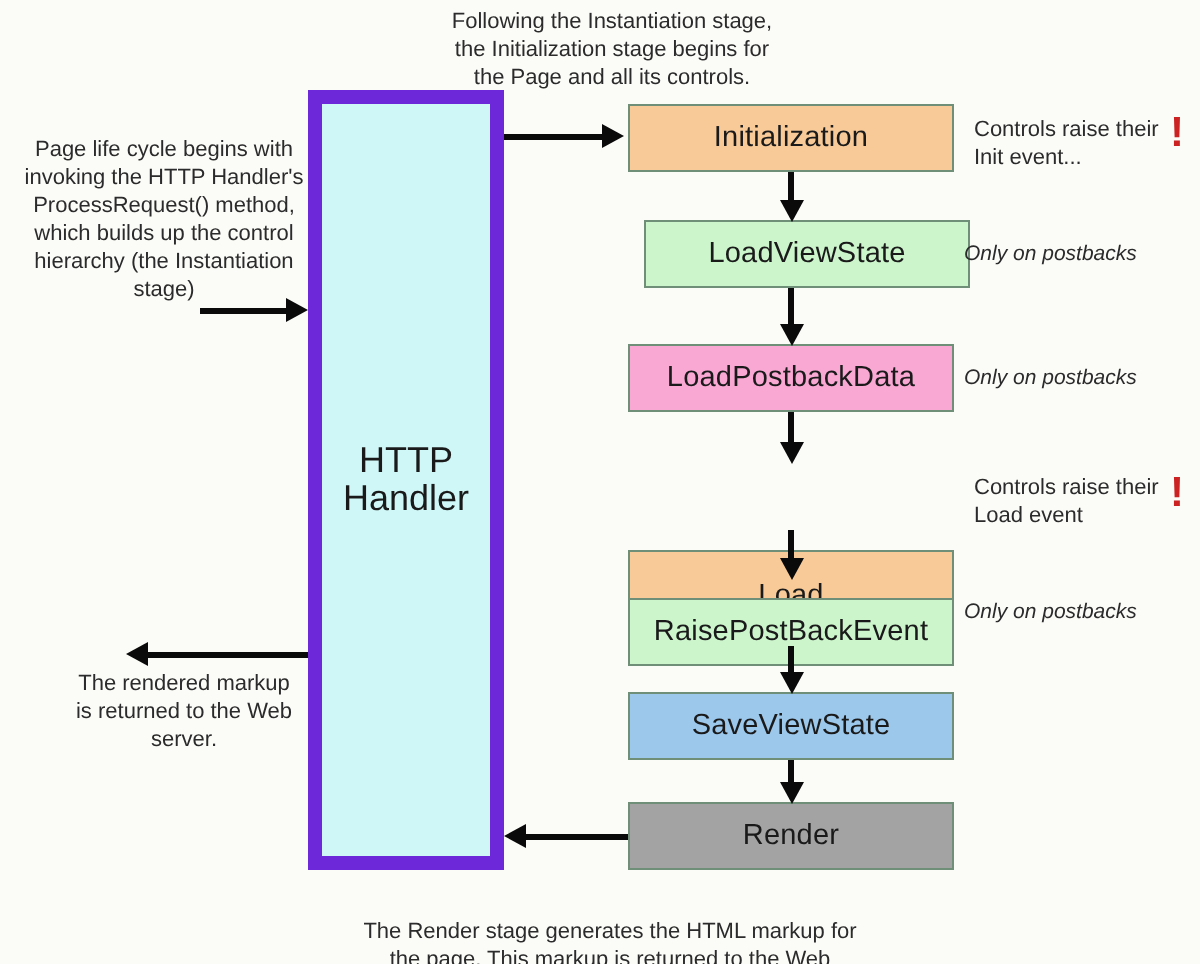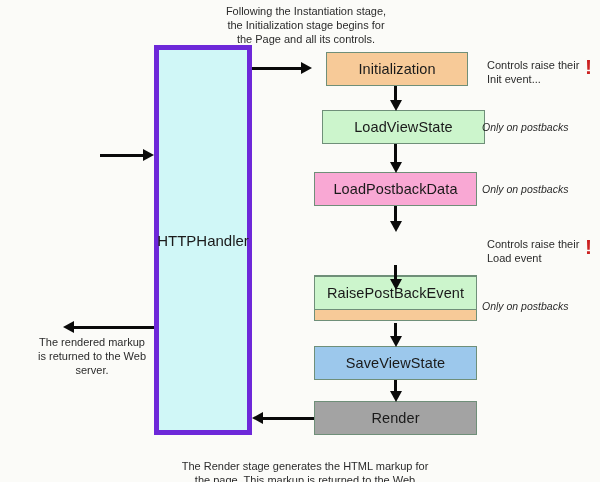--- a/index.html
+++ b/index.html
@@ -54,27 +54,27 @@
     display: flex;
     align-items: center;
     justify-content: center;
     font-size: 14.5px;
     color: #1a1a1a;
     letter-spacing: 0.1px;
   }
   .handler-box {
     position: absolute;
     box-sizing: border-box;
-    border: 5px solid #6d28d9;
+    border: 7px solid #6d28d9;
     background: #d0f7f7;
     display: flex;
-    flex-direction: row;
+    flex-direction: column;
     align-items: center;
     justify-content: center;
-    font-size: 15px;
+    font-size: 18px;
     color: #1a1a1a;
     line-height: 19px;
   }
 
   
   .hline {
     position: absolute;
     height: 3px;
     background: #0a0a0a;
   }
@@ -113,20 +113,26 @@
     color: #cc2222;
     font-family: "Liberation Sans", sans-serif;
     line-height: 1;
   }
 </style>
 </head>
 <body>
 
 <div id="canvas">
 
+  <div class="note note-left" style="left:2px; top:68px; width:160px;">Page life cycle begins with
+invoking the HTTP Handler's
+ProcessRequest() method,
+which builds up the control
+hierarchy (the Instantiation
+stage)</div>
 
   <div class="note" style="left:196px; top:4px; width:220px;">Following the Instantiation stage,
 the Initialization stage begins for
 the Page and all its controls.</div>
 
   <div class="note note-left" style="left:22px; top:335px; width:140px;">The rendered markup
 is returned to the Web
 server.</div>
 
   <div class="note" style="left:135px; top:441px; width:340px;margin-top:18px;">The Render stage generates the HTML markup for
@@ -143,33 +149,33 @@
 
   <div class="hline" style="left:252px; top:67px; width:50px;"></div>
   <div class="arrow-right" style="left:301px; top:62px;"></div>
 
   <div class="hline" style="left:263px; top:417px; width:51px;"></div>
   <div class="arrow-left" style="left:252px; top:412px;"></div>
 
   <div class="hline" style="left:74px; top:326px; width:80px;"></div>
   <div class="arrow-left" style="left:63px; top:321px;"></div>
 
-  <div class="box" style="left:314px; top:52px; width:142px; height:34px; background:#f7ca98;margin-left:12px;">
+  <div class="box" style="left:314px; top:52px; width:163px; height:34px; background:#f7ca98;">
     <span>Initialization</span>
   </div>
   <div class="box" style="left:322px; top:110px; width:163px; height:34px; background:#ccf5cc;">
     <span>LoadViewState</span>
   </div>
   <div class="box" style="left:314px; top:172px; width:163px; height:34px; background:#f9a8d4;">
     <span>LoadPostbackData</span>
   </div>
   <div class="box" style="left:314px; top:231px; width:163px; height:46px; background:#f7ca98;margin-top:44px;">
     <span>Load</span>
   </div>
-  <div class="box" style="left:314px; top:276px; width:163px; height:34px; background:#ccf5cc;justify-content:center;">
+  <div class="box" style="left:314px; top:299px; width:163px; height:34px; background:#ccf5cc;justify-content:center;">
     <span>RaisePostBackEvent</span>
   </div>
   <div class="box" style="left:314px; top:346px; width:163px; height:34px; background:#9cc8ec;">
     <span>SaveViewState</span>
   </div>
   <div class="box" style="left:314px; top:401px; width:163px; height:34px; background:#a3a3a3;">
     <span>Render</span>
   </div>
 
   <div class="vline" style="left:394px; top:86px; height:16px;"></div>

